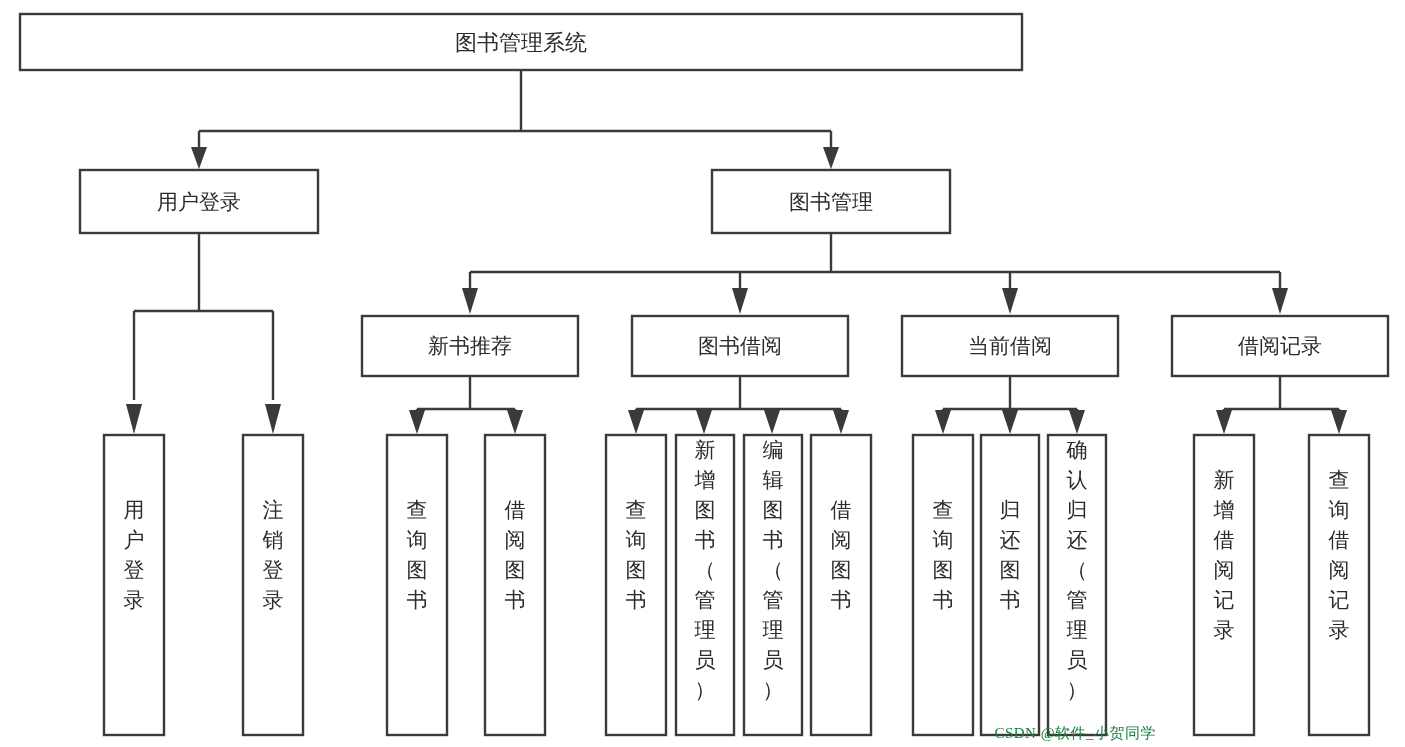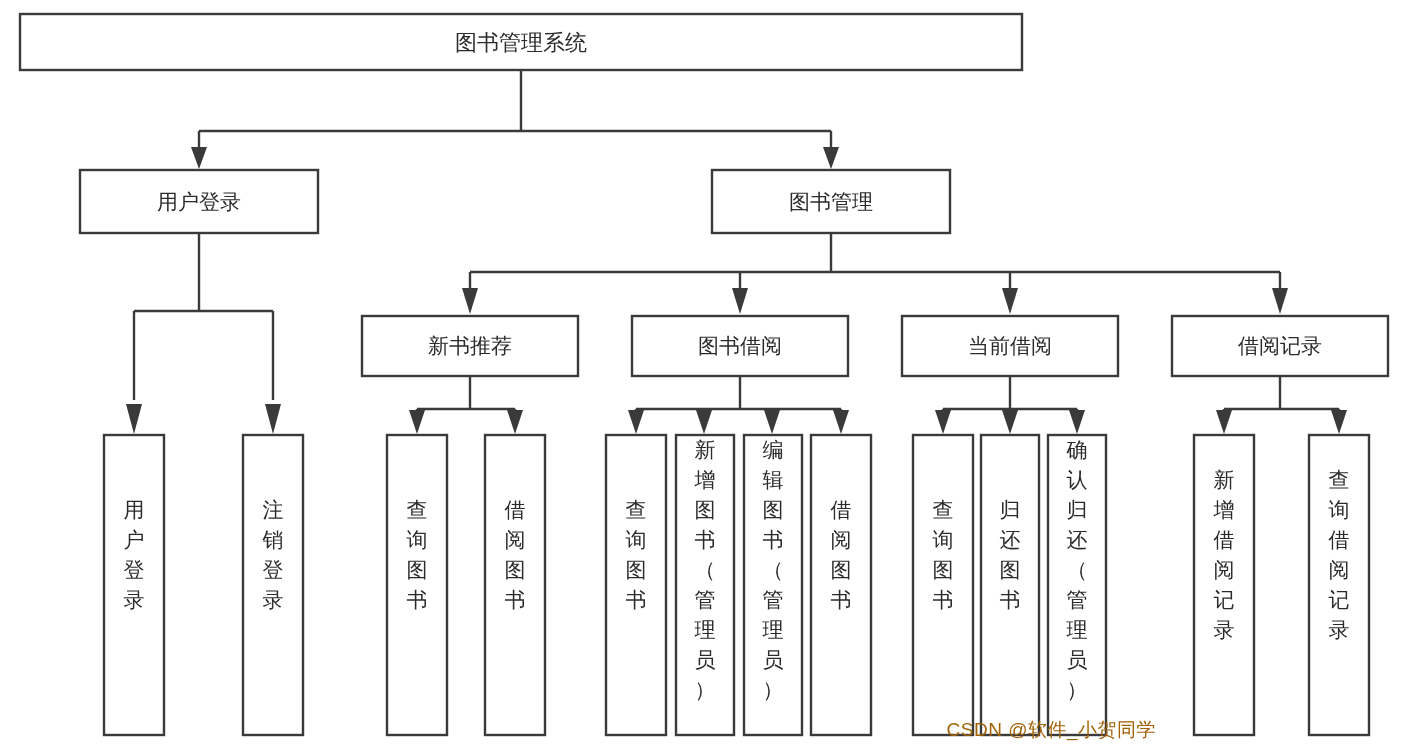--- a/index.html
+++ b/index.html
@@ -53,23 +53,23 @@
     stroke-linecap: butt;
   }
   .arrow-head {
     fill: #3a3a3a;
     stroke: none;
   }
   .watermark {
     position: absolute;
     right: 8px;
     bottom: 4px;
-    font-family: Liberation Sans, sans-serif;
-    font-size: 19px;
-    color: #a16207;
+    font-family: Liberation Serif, serif;
+    font-size: 15px;
+    color: #15803d;
     letter-spacing: 0.5px;
     white-space: nowrap;
     user-select: none;
   }
 </style>
 </head>
 <body>
 
 <div id="diagram-root">
   <svg class="diagram-canvas" viewBox="0 0 1405 747" xmlns="http://www.w3.org/2000/svg">

